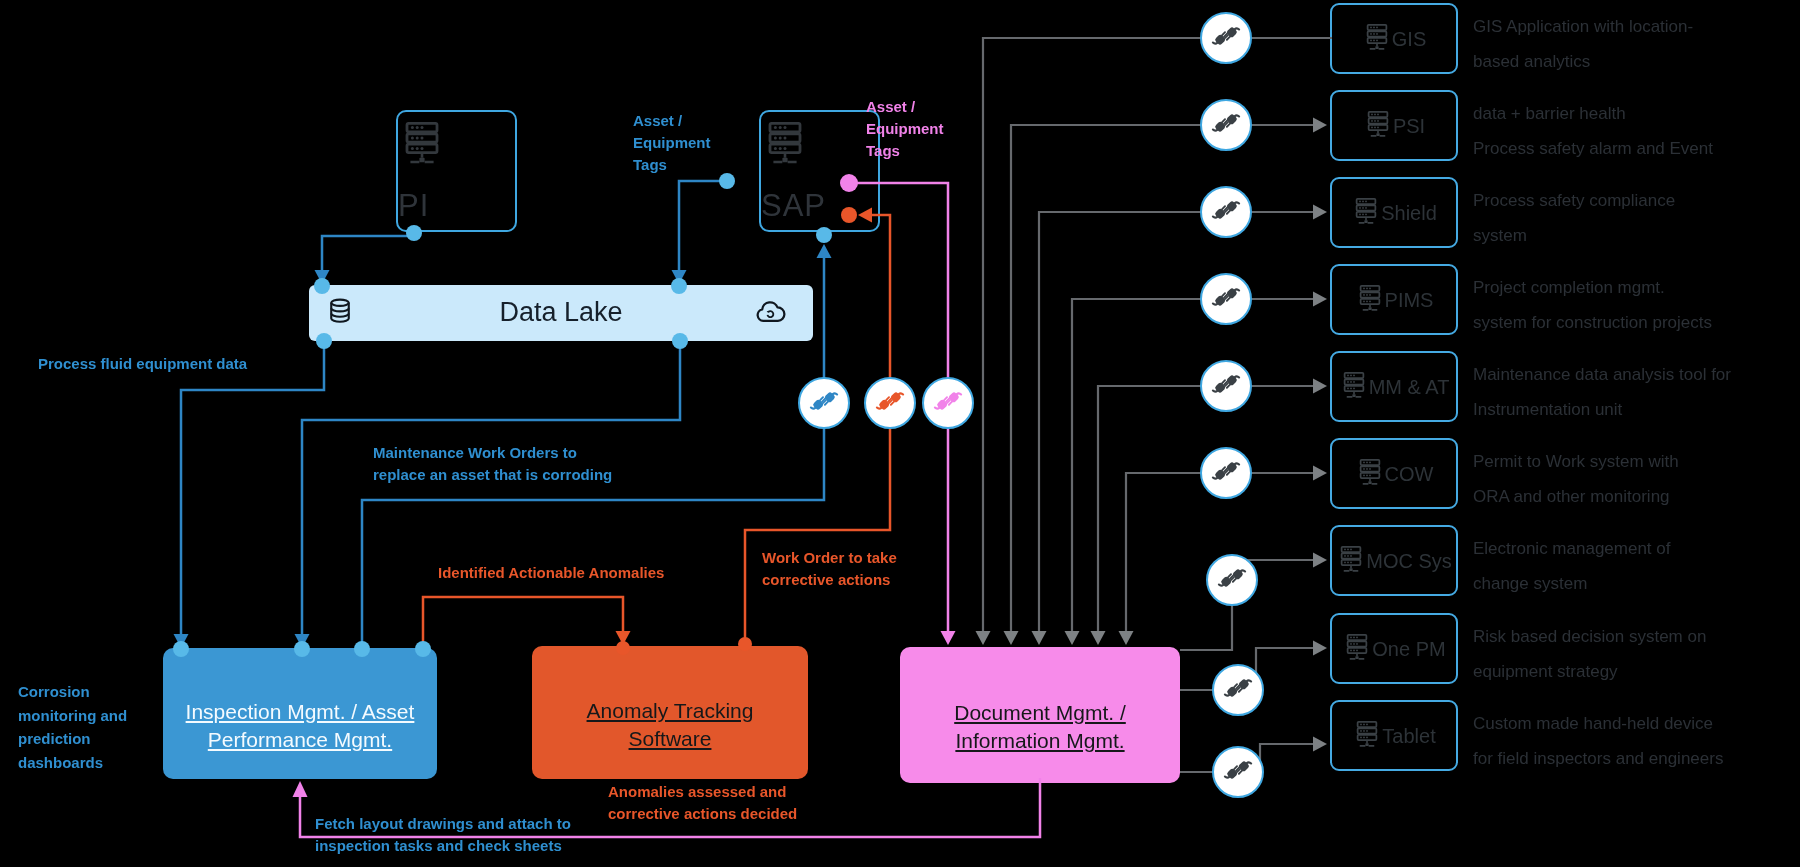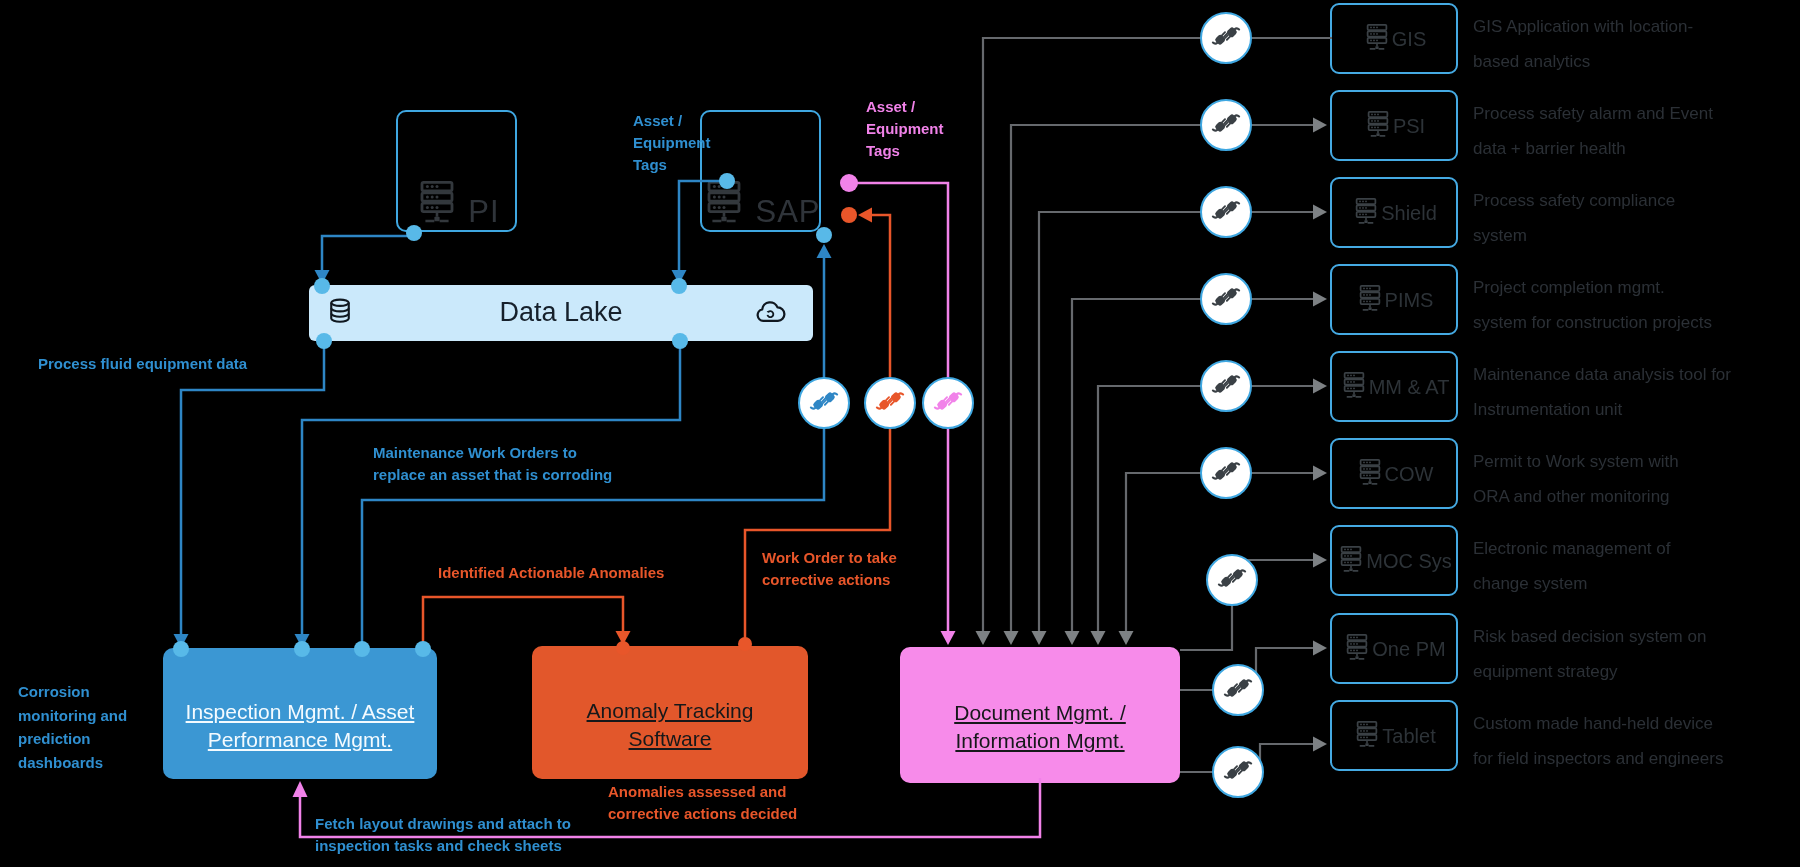--- a/index.html
+++ b/index.html
@@ -2,21 +2,21 @@
 <html><head>
 <meta charset="utf-8">
 <style>
   html,body{margin:0;padding:0;background:#000;}
   .stage{position:relative;width:1800px;height:867px;background:#000;overflow:hidden;
          font-family:"Liberation Sans", sans-serif;}
   .stage *{box-sizing:border-box;}
   svg.wires{position:absolute;left:0;top:0;z-index:3;pointer-events:none;}
   
   .node{position:absolute;border:2px solid #3fa7e1;border-radius:10px;background:#000;
-        display:flex;flex-direction:row;align-items:flex-end;justify-content:center;z-index:1;gap:7px;}
+        display:flex;flex-direction:column;align-items:flex-start;justify-content:center;z-index:1;gap:7px;}
   .node .nlabel{color:#2f343a;font-size:31px;margin-top:10px;letter-spacing:1px;}
   .node .icon{color:#33383d;}
   .datalake{position:absolute;left:309px;top:285px;width:504px;height:56px;background:#cbe9fb;
             border-radius:6px;z-index:1;padding-left:32px;}
   .datalake .dl-title{position:absolute;left:0;right:0;top:12px;text-align:center;color:#16202b;
             font-size:27px;}
   .datalake .dl-db{position:absolute;left:16px;top:12px;color:#101820;}
   .datalake .dl-cloud{position:absolute;right:26px;top:11px;color:#101820;}
   .bigbox{position:absolute;border-radius:10px;z-index:1;display:flex;align-items:center;
           justify-content:center;text-align:center;text-decoration:underline;}
@@ -100,21 +100,21 @@
   </svg>
 
   <div class="node" style="left:396px;top:110px;width:121px;height:122px">
     <span class="icon">
       <svg width="48" height="48">
           <use href="#icon-server"></use>
         </svg></span>
     <span class="nlabel">PI</span>
   </div>
 
-  <div class="node" style="left:700px;top:110px;width:121px;height:122px">
+  <div class="node" style="left:759px;top:110px;width:121px;height:122px">
     <span class="icon">
       <svg width="48" height="48">
           <use href="#icon-server"></use>
         </svg></span>
     <span class="nlabel">SAP</span>
   </div>
 
   <div class="datalake">
     <span class="dl-db">
       <svg width="30" height="30">
@@ -161,22 +161,22 @@
     </div>
   </div>
   <div class="sysrow" style="top:90px">
     <div class="sysbox">
       <span><svg width="30" height="30">
             <use href="#icon-server"></use>
           </svg></span>
       <span class="syslabel">PSI</span>
     </div>
     <div class="sysdesc">
+      <div>data + barrier health</div>
       <div>Process safety alarm and Event</div>
-      <div>data + barrier health</div>
     </div>
   </div>
   <div class="sysrow" style="top:177px">
     <div class="sysbox">
       <span><svg width="30" height="30">
             <use href="#icon-server"></use>
           </svg></span>
       <span class="syslabel">Shield</span>
     </div>
     <div class="sysdesc">

